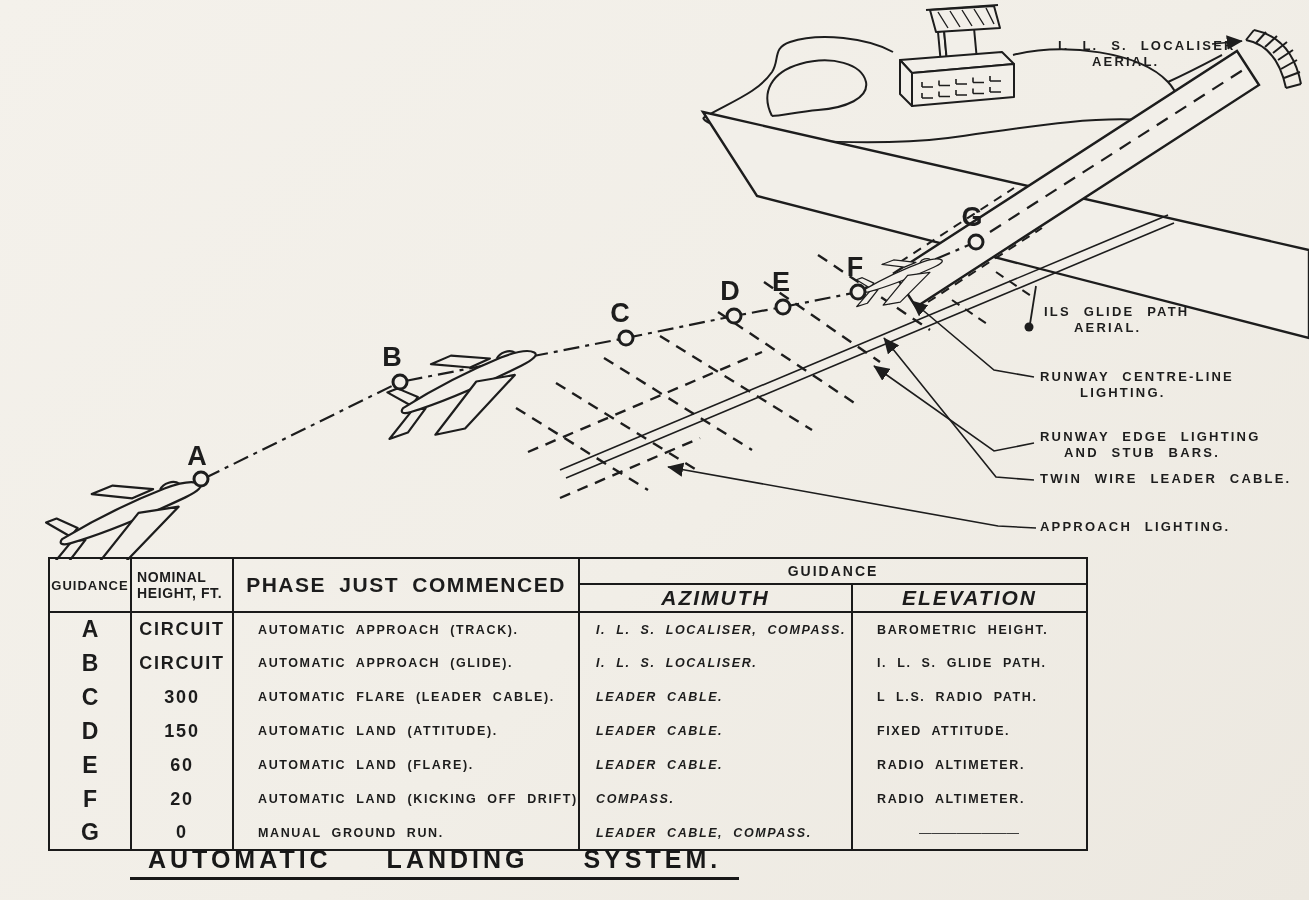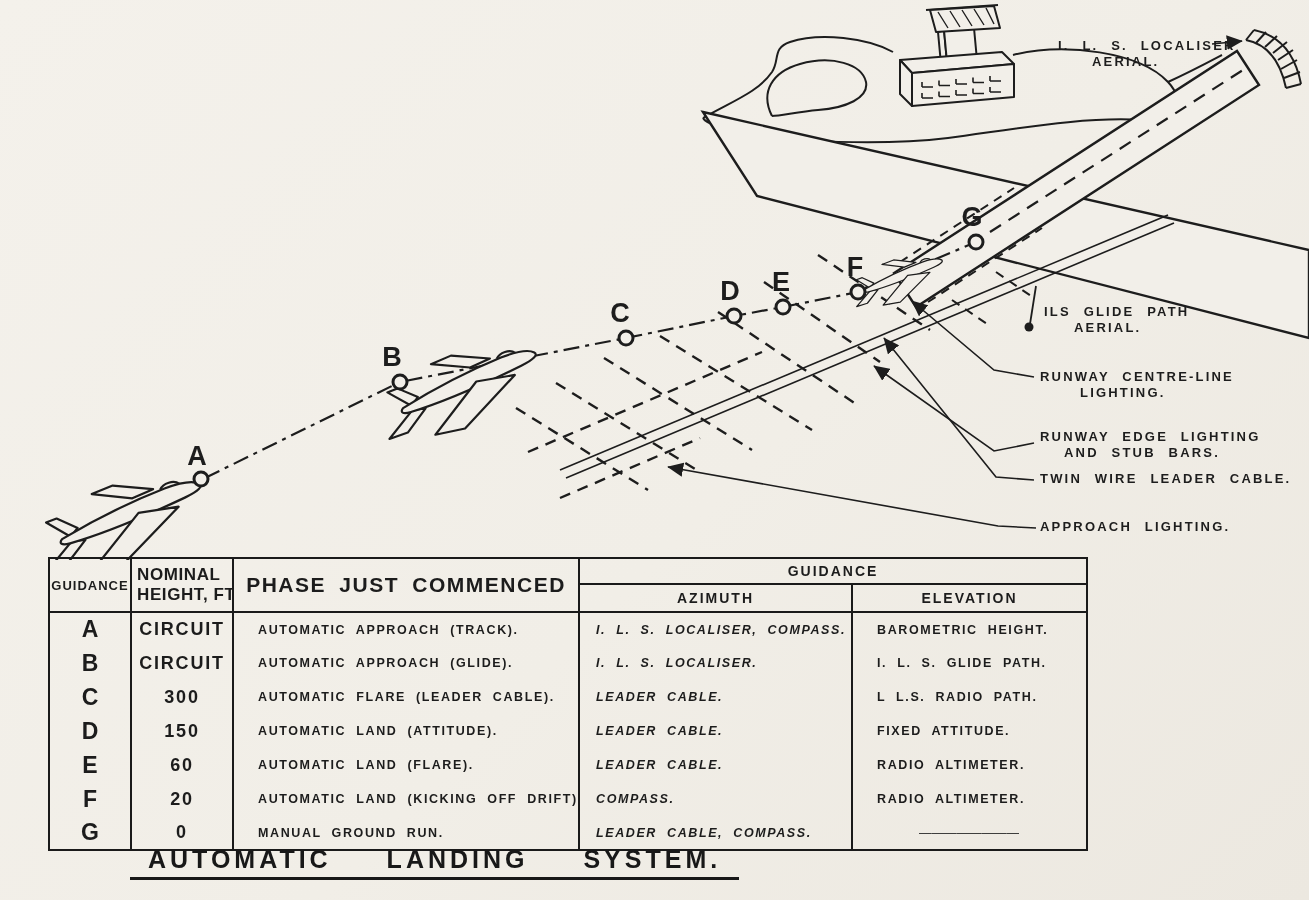--- a/index.html
+++ b/index.html
@@ -21,24 +21,24 @@
     border-collapse:collapse;table-layout:fixed;
   }
   table.als th, table.als td{
     border:2px solid #1a1a1a;color:#1c1c1c;
     font-family:"Liberation Sans", sans-serif;
     overflow:hidden;white-space:nowrap;
   }
   table.als td{border-top:none;border-bottom:none;}
   table.als tr.lastrow td{border-bottom:2.5px solid #1a1a1a;}
   th.h-pos{font-size:13px;letter-spacing:1px;font-weight:700;}
-  th.h-nom{font-size:17px;letter-spacing:.6px;text-align:left;padding-left:5px;line-height:1.15;font-weight:700;}
+  th.h-nom{font-size:14px;letter-spacing:.6px;text-align:left;padding-left:5px;line-height:1.15;font-weight:700;}
   th.h-phase{font-size:21px;letter-spacing:1.5px;word-spacing:6px;font-weight:600;}
   th.h-guid{font-size:14px;letter-spacing:2px;font-weight:600;height:22px;}
-  th.h-az{font-size:14px;letter-spacing:2px;font-weight:600;height:24px;}
+  th.h-az{font-size:21px;letter-spacing:2px;font-weight:600;height:24px;font-style:italic;}
   td.c-pos{font-size:23px;text-align:center;font-weight:600;}
   td.c-h{font-size:18px;letter-spacing:1.8px;text-align:center;font-weight:700;}
   td.c-t{font-size:12.5px;letter-spacing:1.6px;word-spacing:5px;font-weight:700;padding-left:24px;}
   td.c-a{font-size:12.5px;letter-spacing:1.6px;word-spacing:5px;font-weight:700;padding-left:16px;font-style:italic;}
   td.c-e{font-size:12.5px;letter-spacing:1.6px;word-spacing:5px;font-weight:700;padding-left:24px;}
   td.c-e.dash{letter-spacing:0;padding-left:0;text-align:center;font-weight:400;}
 
   .main-title{
     position:absolute;left:130px;top:845px;width:1038px;text-align:left;
   }

